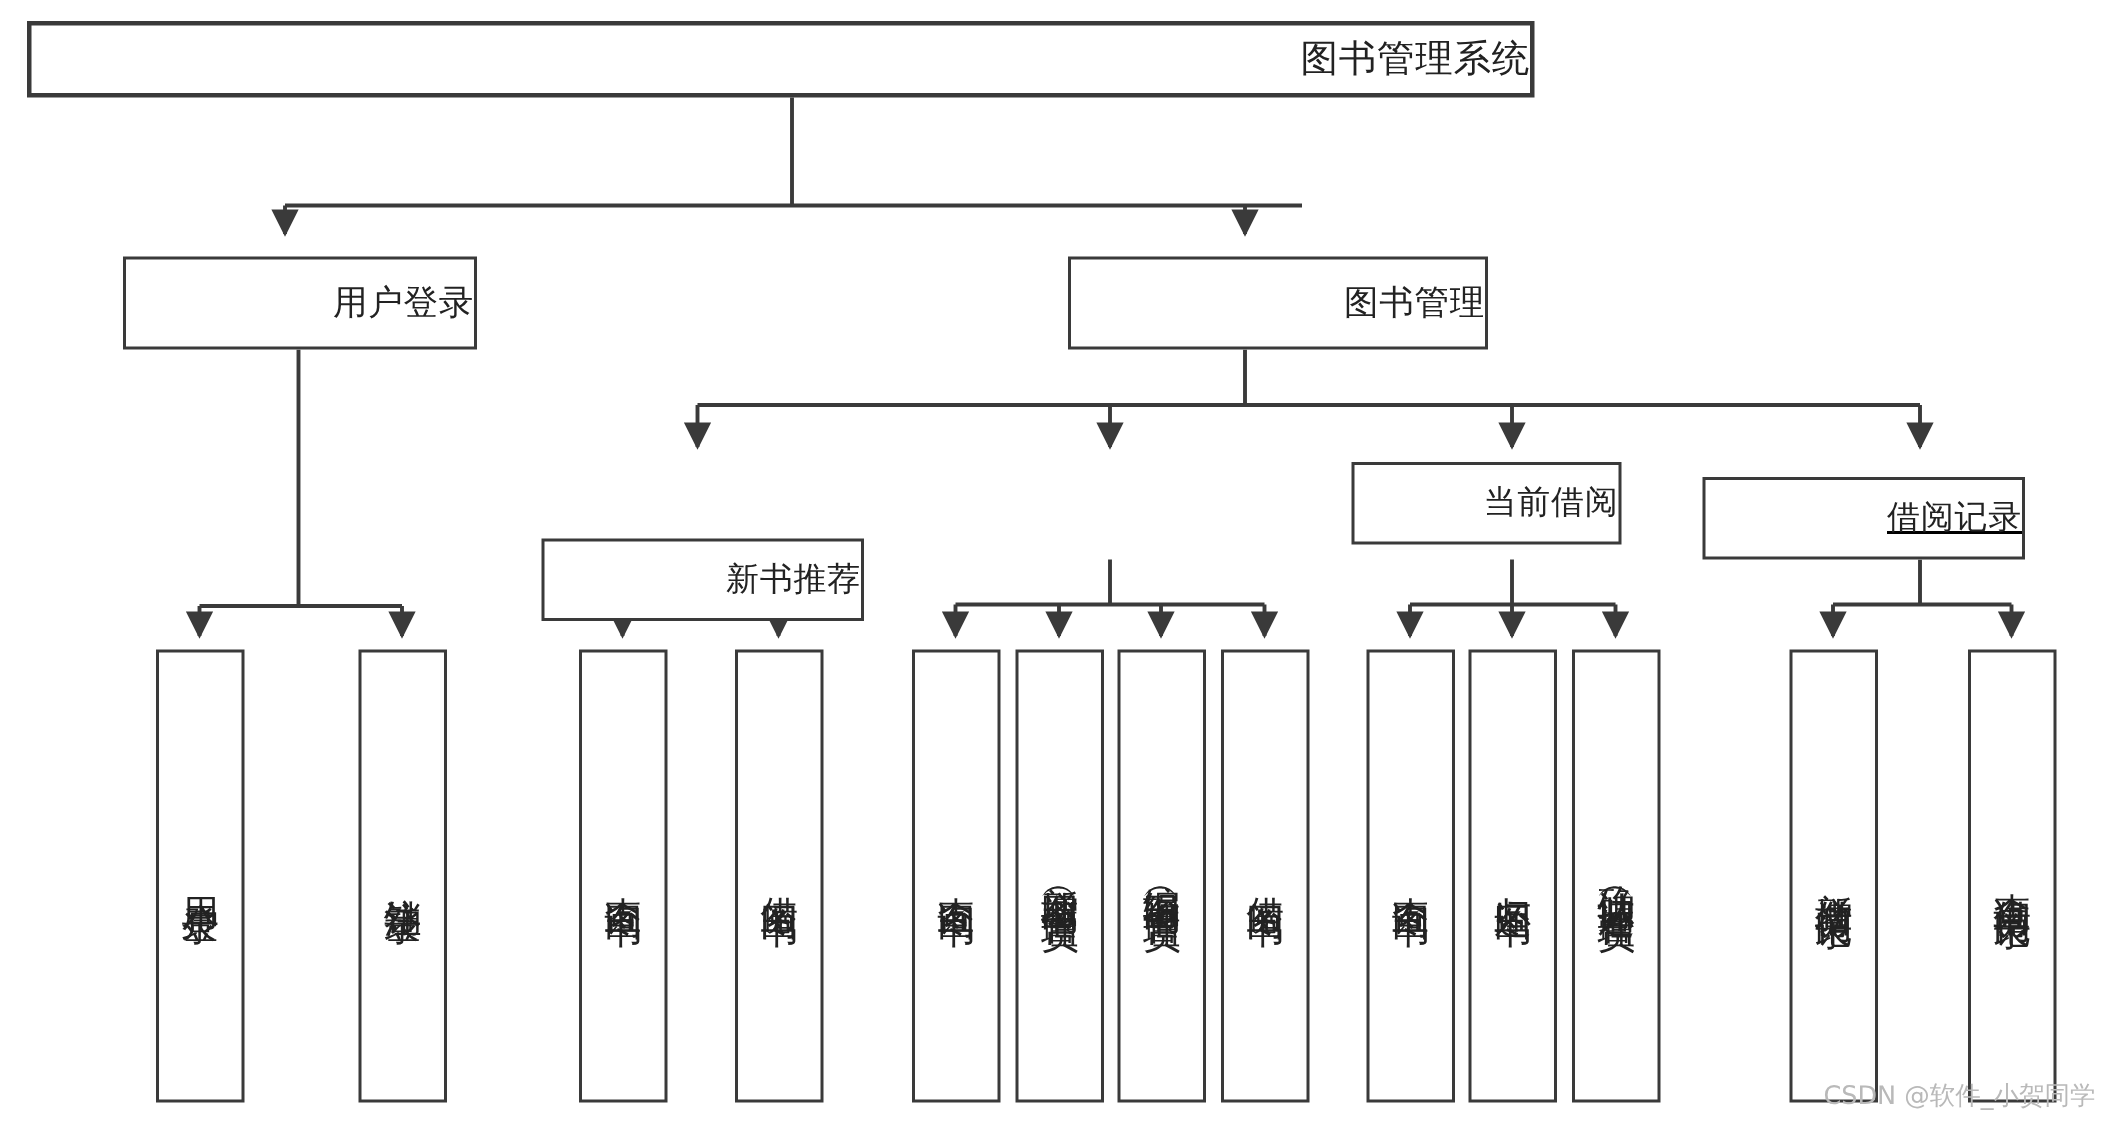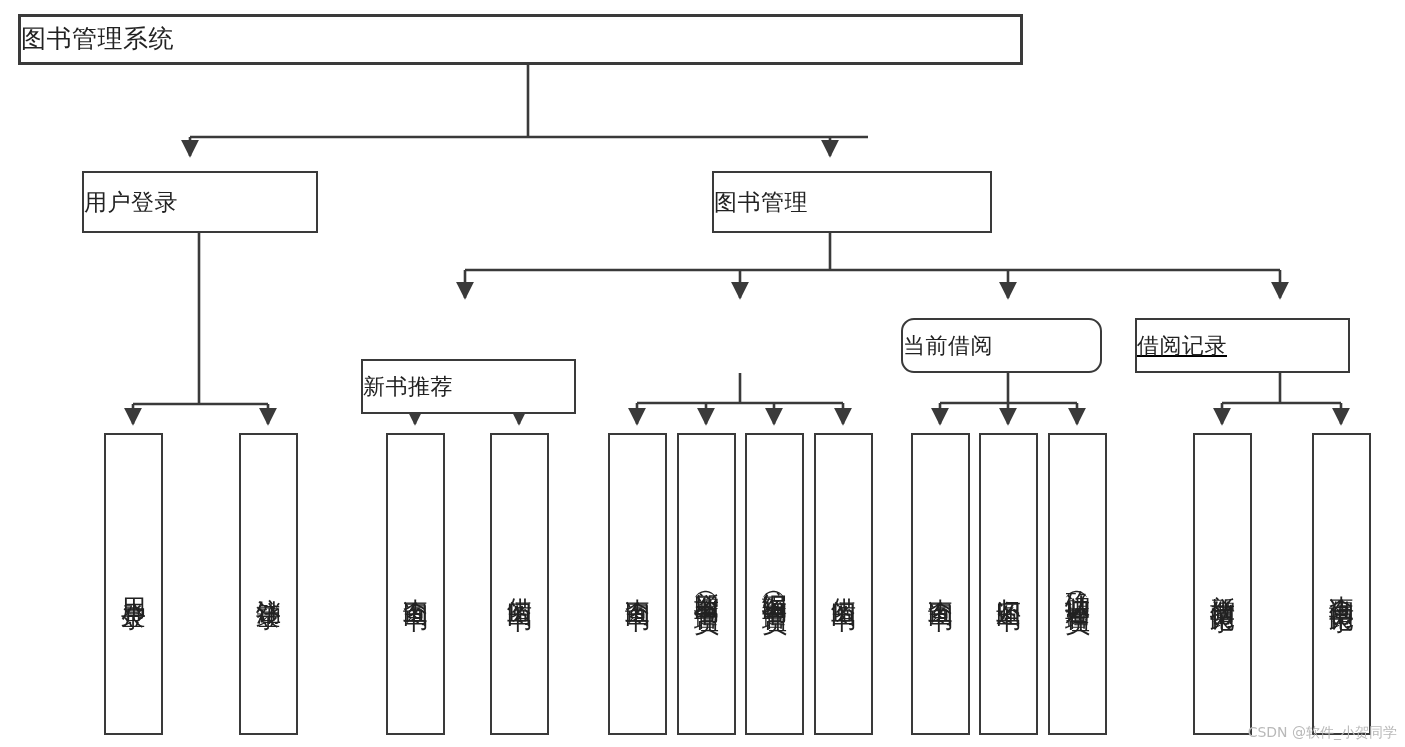--- a/index.html
+++ b/index.html
@@ -24,21 +24,21 @@
     width: 1405px;
     height: 747px;
   }
   .node {
     position: absolute;
     box-sizing: border-box;
     border: 2.5px solid #3a3a3a;
     background: #ffffff;
     display: flex;
     align-items: center;
-    justify-content: flex-start;
+    justify-content: flex-end;
     z-index: 3;
   }
   .node.root {
     border-width: 3px;
   }
   .node .label {
     color: #222222;
     letter-spacing: 0.5px;
     line-height: 1.15;
     text-align: center;
@@ -63,21 +63,21 @@
     font-size: 25px;
     letter-spacing: 3px;
     line-height: 1.0;
     white-space: nowrap;
     transform: translateY(0);
   }
   #watermark {
     position: absolute;
     right: 8px;
     bottom: 5px;
-    font-size: 14px;
+    font-size: 17px;
     color: #b9b9b9;
     z-index: 6;
     white-space: nowrap;
     pointer-events: none;
   }
 </style>
 </head>
 <body>
 
 <div id="canvas">
@@ -142,21 +142,21 @@
 
   <div class="node level2" style="left:712px; top:171px; width:280px; height:62px;">
     <span class="label">图书管理</span>
   </div>
 
   <div class="node level3" style="left:361px; top:318px; width:215px; height:55px;margin-top:41px;">
     <span class="label">新书推荐</span>
   </div>
 
 
-  <div class="node level3" style="left:901px; top:318px; width:201px; height:55px;border-radius:13px;">
+  <div class="node level3" style="left:901px; top:308px; width:180px; height:55px;">
     <span class="label">当前借阅</span>
   </div>
 
   <div class="node level3" style="left:1135px; top:318px; width:215px; height:55px;text-decoration:underline;">
     <span class="label">借阅记录</span>
   </div>
 
   <div class="node leaf" style="left:104px; top:433px; width:59px; height:302px;">
     <span class="label">用户登录</span>
   </div>

